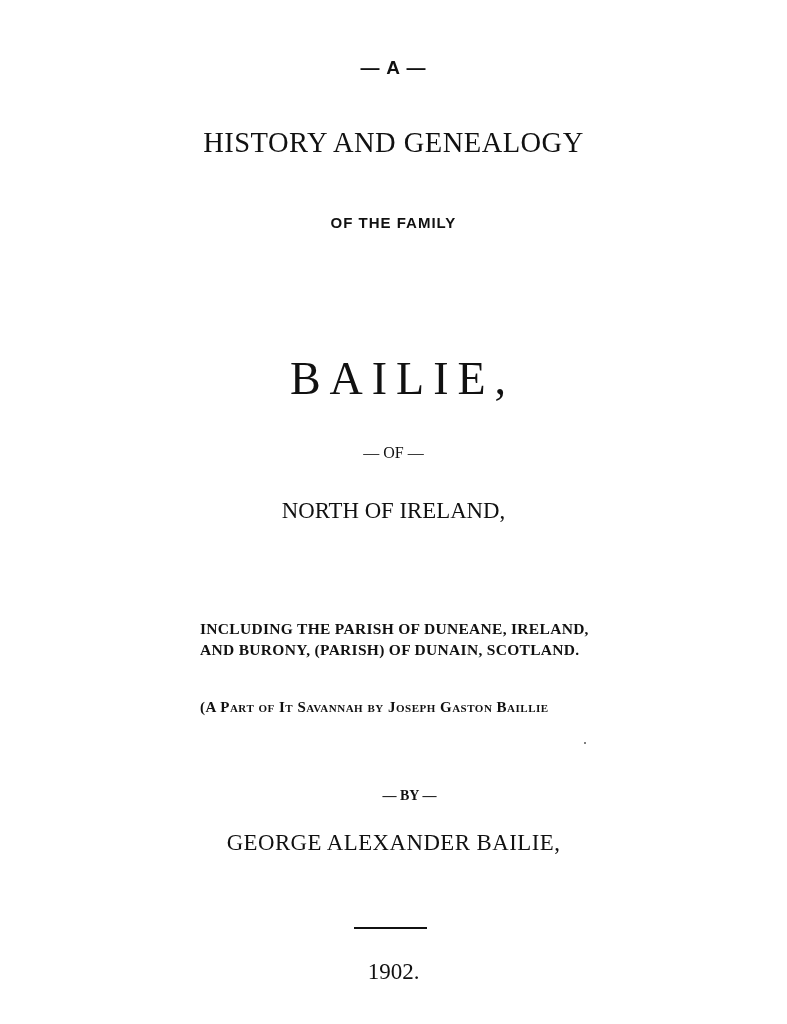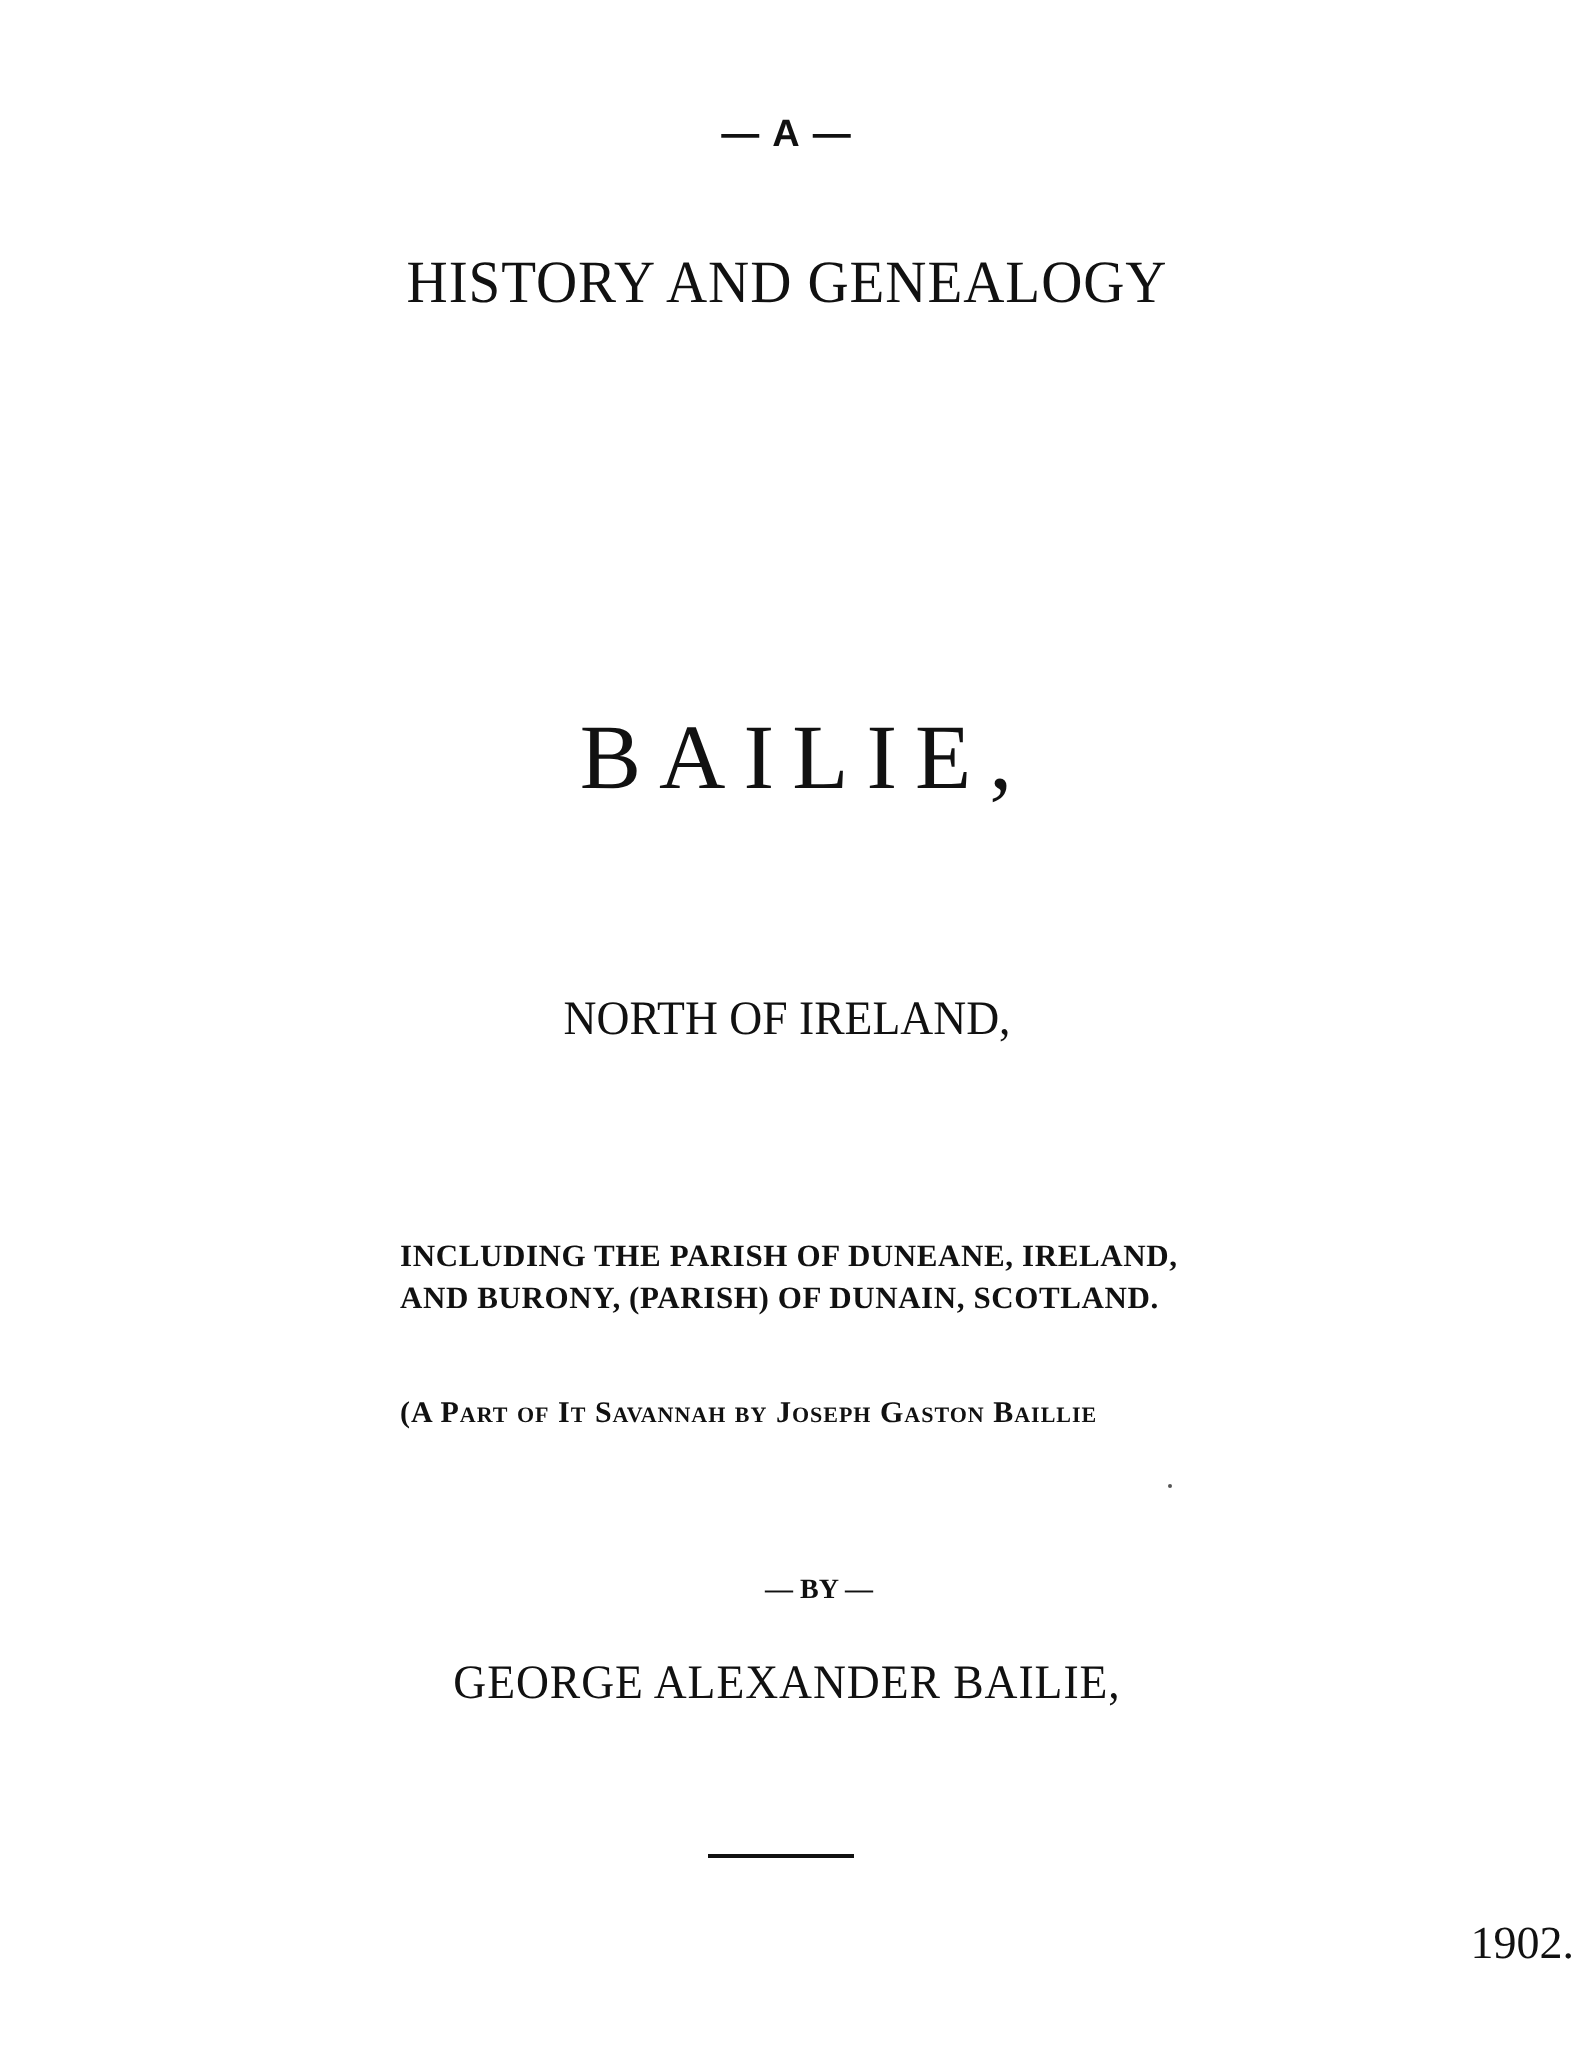--- a/index.html
+++ b/index.html
@@ -130,45 +130,46 @@
       position: absolute;
       left: 354px;
       top: 927px;
       width: 73px;
       height: 2px;
       background: #111111;
     }
     .l-year {
       top: 960px;
       font-size: 23px;
-      text-align: right;
     }
     .dot {
       position: absolute;
       left: 584px;
       top: 742px;
       width: 2px;
       height: 2px;
       background: #555555;
       border-radius: 1px;
     }
   </style>
 </head>
 <body>
 
 <div class="page">
 
   <div class="line sans l-a">— A —</div>
 
   <div class="line serif l-history">HISTORY AND GENEALOGY</div>
 
+  <div class="line sans l-family">OF THE FAMILY</div>
 
 
   <div class="line serif l-bailie">BAILIE,</div>
 
+  <div class="line serif l-of2">— OF —</div>
 
   <div class="line serif l-north">NORTH OF IRELAND,</div>
 
 
   <div class="block serif l-incl1">INCLUDING THE PARISH OF DUNEANE, IRELAND,</div>
   <div class="block serif l-incl2">AND BURONY, (PARISH) OF DUNAIN, SCOTLAND.</div>
 
   <div class="block serif l-part1">(A Part of It Savannah by Joseph Gaston Baillie</div>
   <div class="dot"></div>
 

